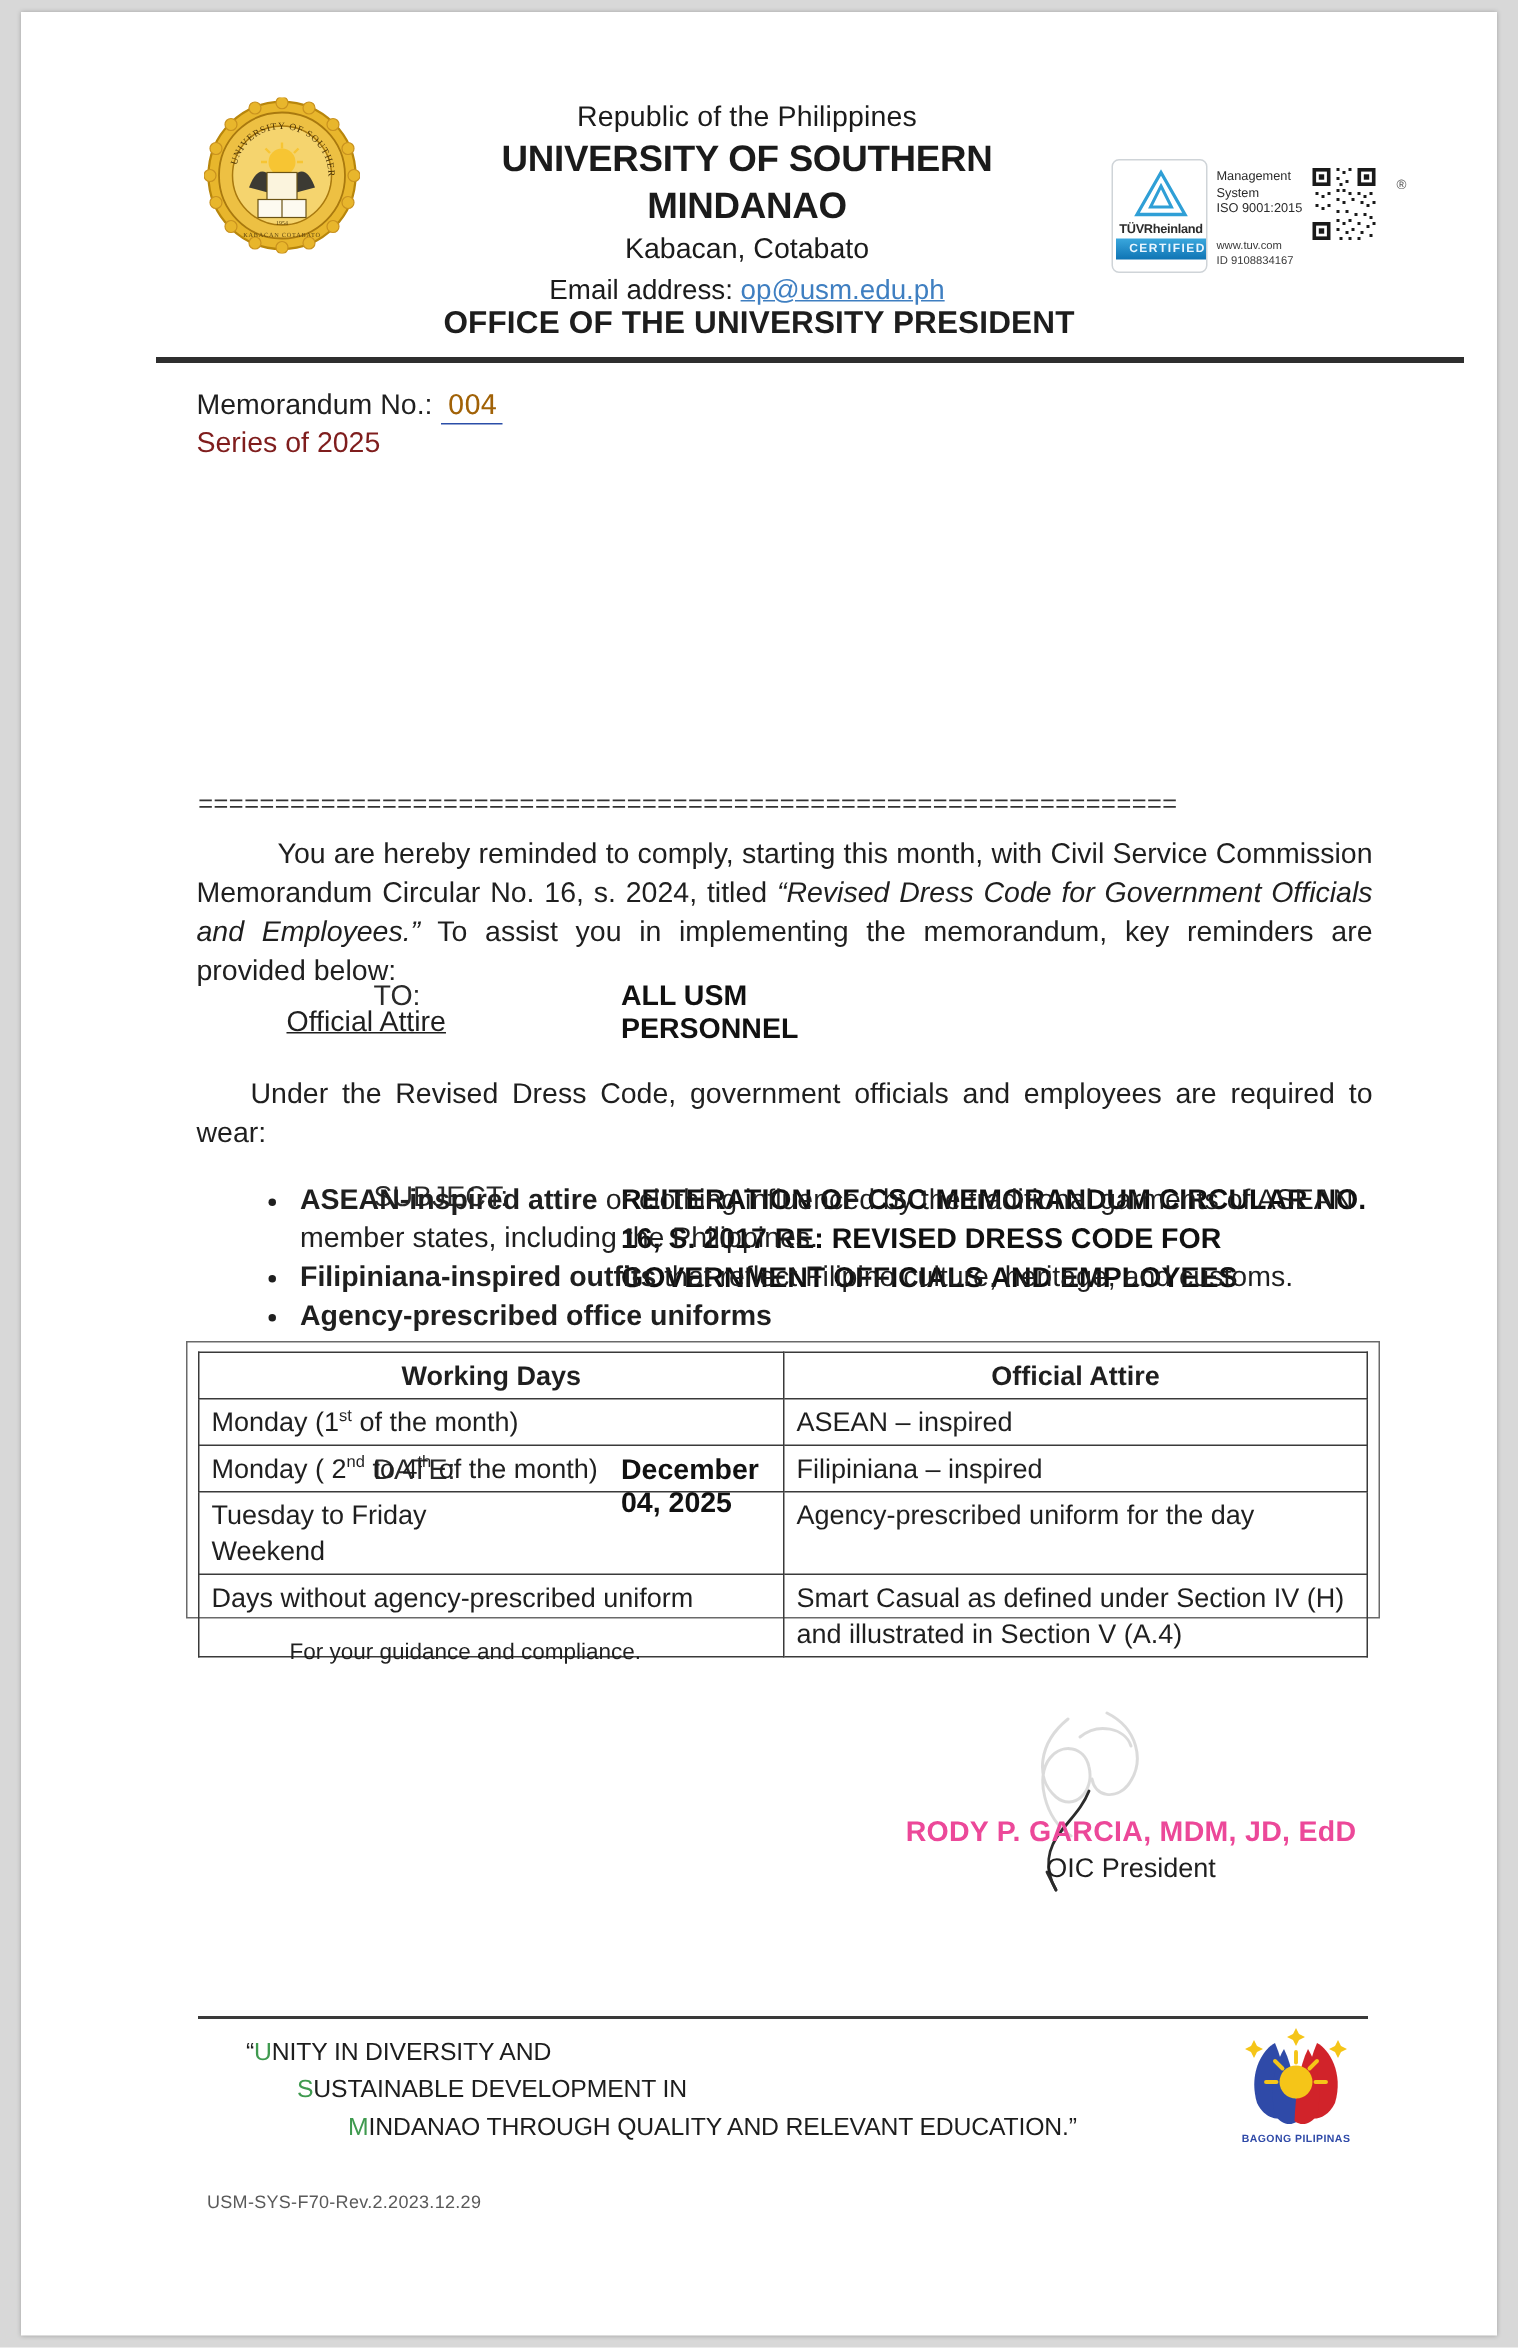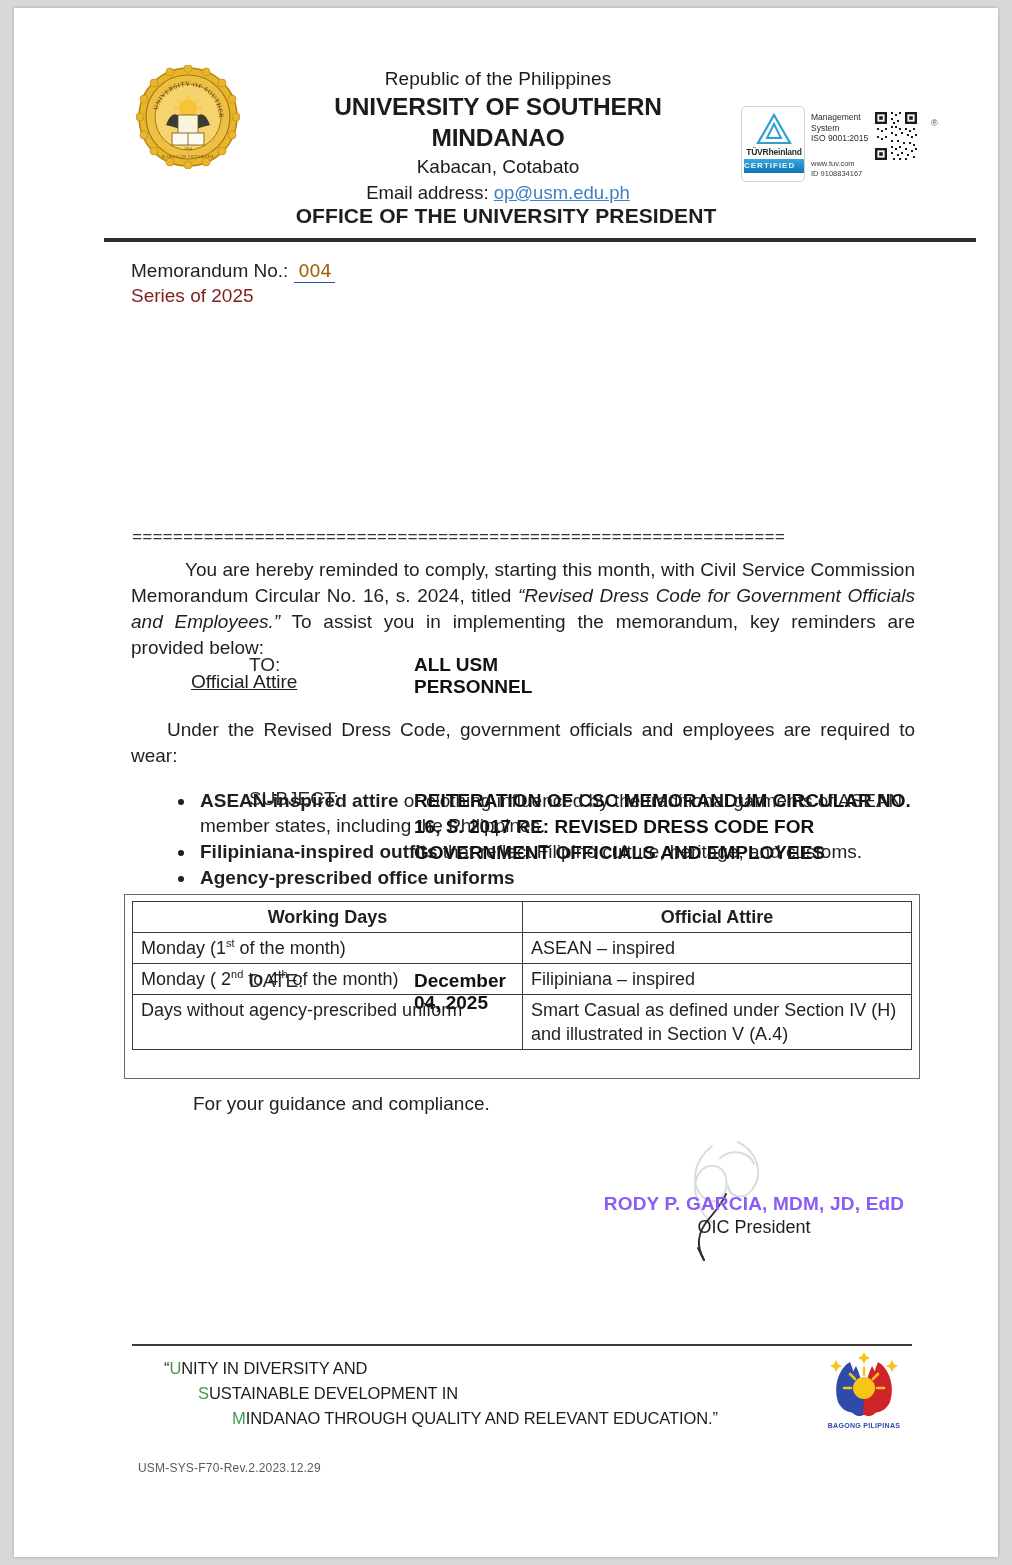--- a/index.html
+++ b/index.html
@@ -64,21 +64,21 @@
   .tuv-tri { position: absolute; left: 13px; top: 5px; width: 38px; height: 34px; }
   .tuv-name {
     position: absolute; left: 0; top: 40px; width: 64px;
     text-align: center; font-size: 8.5px; color: #2b2b2b; font-weight: bold;
     letter-spacing: -0.2px;
   }
   .tuv-cert {
     position: absolute; left: 2px; top: 52px; width: 60px; height: 14px;
     background: linear-gradient(180deg,#3aa7dd,#0f74b4);
     color: #eaf6ff; font-size: 8px; letter-spacing: 1px;
-    text-align: left; line-height: 14px; font-weight: bold;
+    text-align: right; line-height: 14px; font-weight: bold;
   }
   .iso-text { position: absolute; left: 76px; top: 46px; font-size: 8.5px; color: #2a2a2a; line-height: 10.5px; }
   .iso-url { position: absolute; left: 76px; top: 93px; font-size: 7.5px; color: #3a3a3a; line-height: 9.5px; }
   .qr { position: absolute; left: 138px; top: 44px; width: 46px; height: 52px; }
   .reg-dot { position: absolute; left: 196px; top: 52px; font-size: 9px; color: #555; }
 
   
   .office-title {
     position: absolute; left: 0; top: 196px; width: 984px;
     text-align: center; font-size: 21px; font-weight: bold;
@@ -176,29 +176,29 @@
     width: 796px; height: 185px;
     border-left: 1px solid #6a6a6a;
     border-right: 1px solid #6a6a6a;
     border-top: 1px solid #6a6a6a;
     border-bottom: 1px solid #6a6a6a;
   }
 
   
   .closing {
     position: absolute; left: 179px; top: 1085px;
-    font-size: 19px; color: #1f1f1f;
+    font-size: 15px; color: #1f1f1f;
   }
 
   
   .sig-block {
     position: absolute; left: 540px; top: 1185px;
     width: 400px; text-align: center;
   }
-  .sig-name { font-size: 19px; font-weight: bold; color: #8b5cf6; letter-spacing: 0.2px; }
+  .sig-name { font-size: 19px; font-weight: bold; color: #ec4899; letter-spacing: 0.2px; margin-top: 18px; }
   .sig-title { font-size: 18px; color: #1f1f1f; margin-top: 2px; }
   .sig-ink {
     position: absolute; left: 620px; top: 1120px;
     width: 190px; height: 140px;
     pointer-events: none;
   }
 
   
   .foot-rule {
     position: absolute; left: 118px; top: 1336px;
@@ -418,20 +418,24 @@
     <tbody>
       <tr>
         <td>Monday (1<sup>st</sup> of the month)</td>
         <td>ASEAN – inspired</td>
       </tr>
       <tr>
         <td>Monday ( 2<sup>nd</sup> to 4<sup>th</sup> of the month)</td>
         <td>Filipiniana – inspired</td>
       </tr>
       <tr>
+        <td>Tuesday to Friday<br>Weekend</td>
+        <td>Agency-prescribed uniform for the day</td>
+      </tr>
+      <tr>
         <td>Days without agency-prescribed uniform</td>
         <td>Smart Casual as defined under Section IV (H) and illustrated in Section V (A.4)</td>
       </tr>
     </tbody>
   </table>
 
   <div class="closing">For your guidance and compliance.</div>
 
   <svg class="sig-ink" viewBox="0 0 190 140">
     <g fill="none" stroke="#8c8c8c" stroke-width="2" stroke-linecap="round" opacity="0.30">

